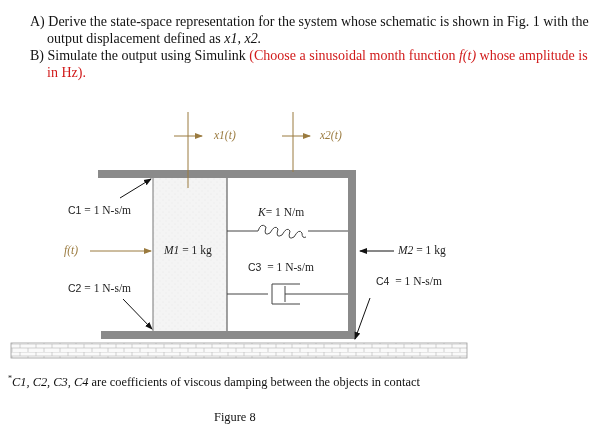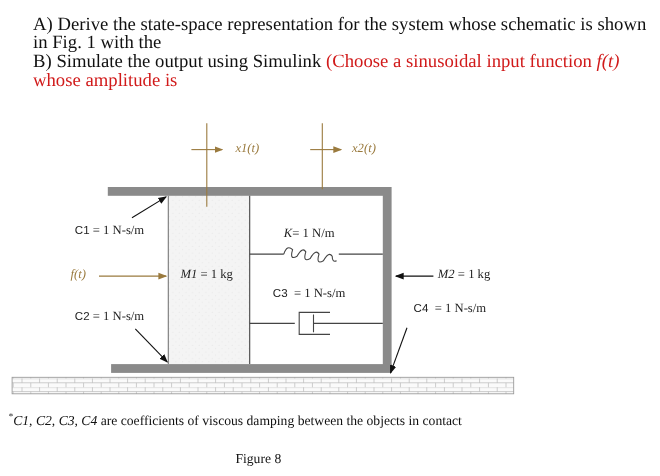--- a/index.html
+++ b/index.html
@@ -1,41 +1,46 @@
 <!DOCTYPE html>
 <html><head>
 <meta charset="utf-8">
 <style>
   html, body { margin:0; padding:0; background:#ffffff; }
   body { width:600px; height:433px; position:relative; overflow:hidden;
          font-family:"Liberation Serif", "DejaVu Serif", serif; color:#111; }
-  .q { position:absolute; left:30px; font-size:17px; line-height:16.5px; width:565px; }
+  .q { position:absolute; left:30px; font-size:14px; line-height:16.5px; width:565px; }
   .q .ind { padding-left:17px; display:block; }
   .red { color:#d11a1a; }
   .it { font-style:italic; }
   .lbl { position:absolute; font-size:11.5px; color:#222; white-space:nowrap; }
   .sans-it { font-family:"Liberation Sans", "DejaVu Sans", sans-serif; font-size:10.5px; }
   .brown { color:#9a7a3e; }
   svg { position:absolute; left:0; top:0; }
   .foot { position:absolute; left:8px; top:374px; font-size:12.4px; }
   .fig { position:absolute; left:214px; top:410px; font-size:12.4px; }
 </style>
 </head>
 <body>
 
 <div class="q" style="top:14px;">
   <span>A)</span>
   <span>Derive the state-space representation for the system whose schematic is shown in Fig. 1 with the</span>
+  <span class="ind">
+    <span>output displacement defined as</span>
+    <span class="it">x1, x2.</span>
+  </span>
 </div>
 <div class="q" style="top:48px;">
   <span>B)</span>
   <span>Simulate the output using Simulink</span>
-  <span class="red">(Choose a sinusoidal input function</span>
+  <span class="red">(Choose a sinusoidal month function</span>
   <span class="red it">f(t)</span>
   <span class="red">whose amplitude is</span>
+  <span class="ind red">in Hz).</span>
 </div>
 
 <svg width="600" height="433">
   <defs>
     <pattern id="brick" width="16" height="8" patternUnits="userSpaceOnUse">
       <rect width="16" height="8" fill="#fafafa"></rect>
       <path d="M0 0 H16 M0 4 H16 M4 0 V4 M12 4 V8" stroke="#b5b5b5" stroke-width="0.6"></path>
     </pattern>
     <pattern id="speckle" width="6" height="6" patternUnits="userSpaceOnUse">
       <rect width="6" height="6" fill="#f4f4f4"></rect>

